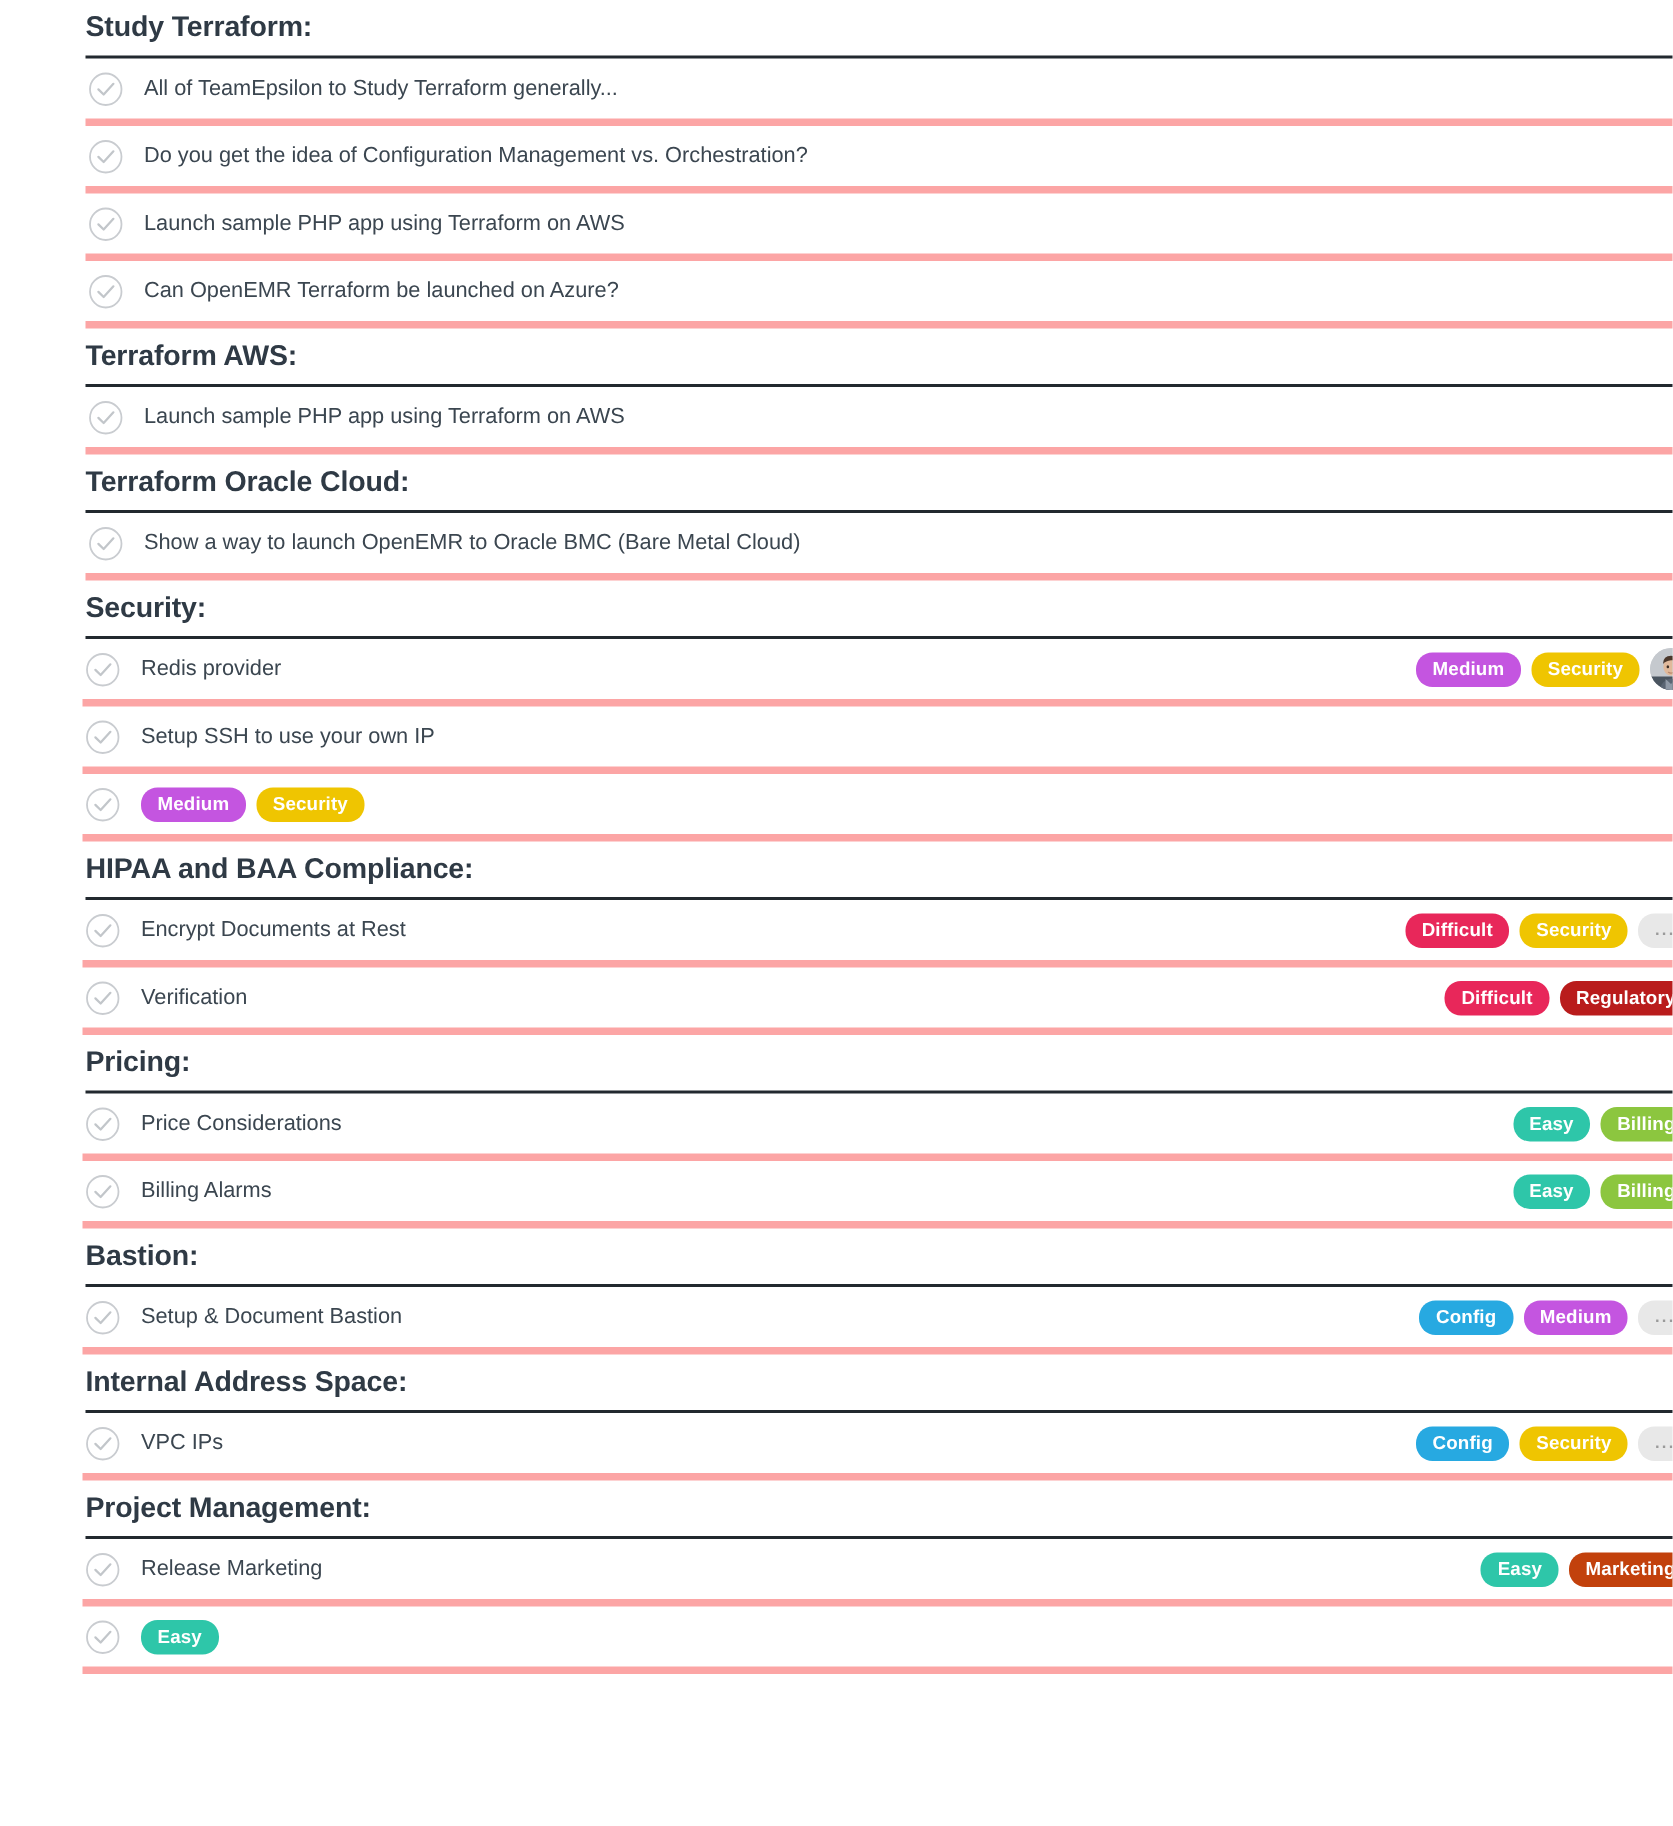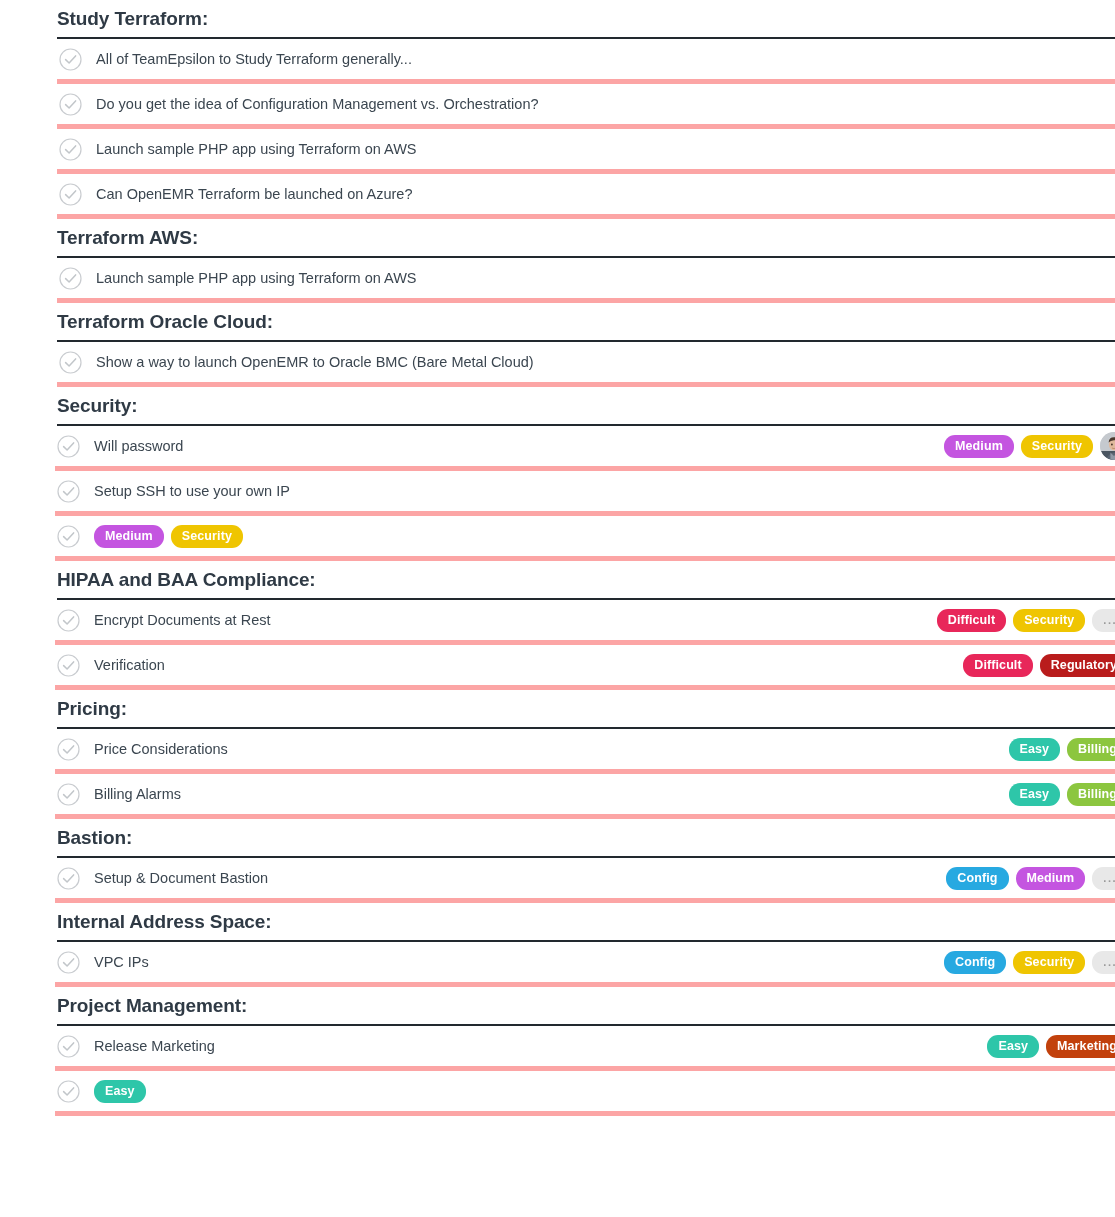--- a/index.html
+++ b/index.html
@@ -219,21 +219,21 @@
     </div>
     <div class="section">
       <div class="section-header"><span class="title">Security:</span></div>
       <div class="task-row indent-b">
         <span class="check-icon">
           <svg width="23" height="23" viewBox="0 0 23 23">
             <circle cx="11.5" cy="11.5" r="10.5" fill="none" stroke="#c9ccd0" stroke-width="1.2"></circle>
             <path d="M6.6 11.6 L10.1 15.0 L16.6 7.9" fill="none" stroke="#c2c6ca" stroke-width="1.5" stroke-linecap="round" stroke-linejoin="round"></path>
           </svg>
         </span>
-        <span class="task-title">Will password</span>
+        <span class="task-title">Redis provider</span>
         <span class="task-meta">
           <span class="label" style="background: rgb(196, 85, 224);">Medium</span>
           <span class="label" style="background: rgb(239, 197, 1);">Security</span>
           <span class="avatar">
             <svg width="28" height="28" viewBox="0 0 28 28">
               <defs>
                 <clipPath id="avclip">
                   <circle cx="14" cy="14" r="14"></circle>
                 </clipPath>
               </defs>

